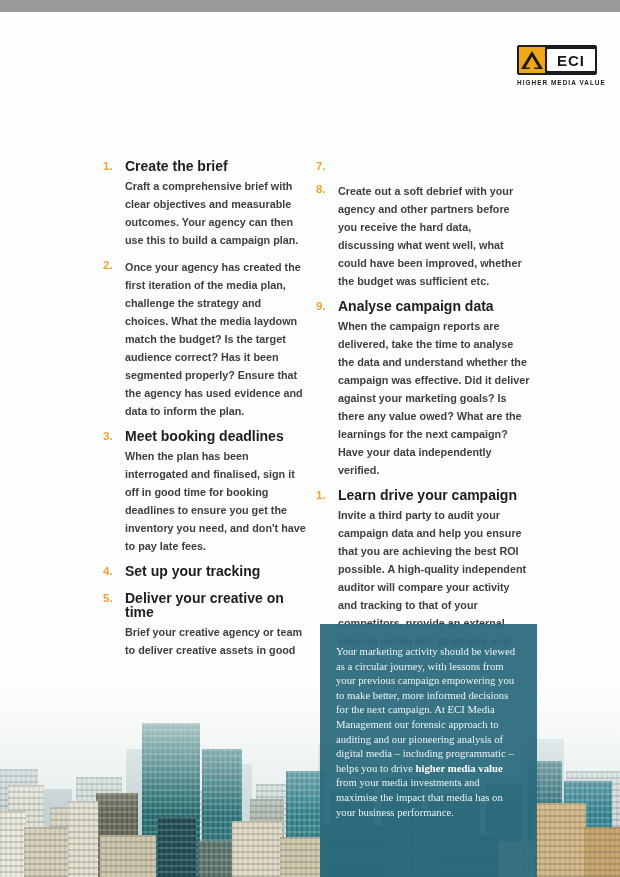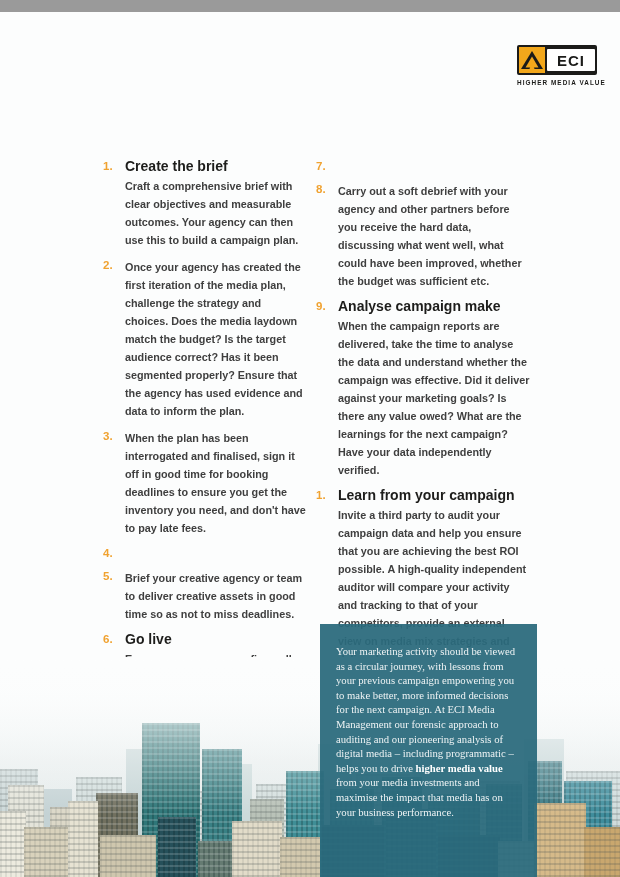--- a/index.html
+++ b/index.html
@@ -92,37 +92,40 @@
     <div class="item">
       <div class="num">1.</div>
       <div class="item-body">
           <h3>Create the brief</h3>
           <p>Craft a comprehensive brief with clear objectives and measurable outcomes. Your agency can then use this to build a campaign plan.</p>
         </div>
     </div>
     <div class="item">
       <div class="num">2.</div>
       <div class="item-body">
-          <p>Once your agency has created the first iteration of the media plan, challenge the strategy and choices. Does the media laydown match the budget? Is the target audience correct? Has it been segmented properly? Ensure that the agency has used evidence and data to inform the plan.</p>
+          <p>Once your agency has created the first iteration of the media plan, challenge the strategy and choices. What the media laydown match the budget? Is the target audience correct? Has it been segmented properly? Ensure that the agency has used evidence and data to inform the plan.</p>
         </div>
     </div>
     <div class="item">
       <div class="num">3.</div>
       <div class="item-body">
+          <h3>Meet booking deadlines</h3>
           <p>When the plan has been interrogated and finalised, sign it off in good time for booking deadlines to ensure you get the inventory you need, and don't have to pay late fees.</p>
         </div>
     </div>
     <div class="item">
       <div class="num">4.</div>
       <div class="item-body">
+          <h3>Set up your tracking</h3>
         </div>
     </div>
     <div class="item">
       <div class="num">5.</div>
       <div class="item-body">
+          <h3>Deliver your creative on time</h3>
           <p>Brief your creative agency or team to deliver creative assets in good time so as not to miss deadlines.</p>
         </div>
     </div>
     <div class="item">
       <div class="num">6.</div>
       <div class="item-body">
           <h3>Go live</h3>
           <p>Ensure your agency confirms all activations on day one, especially digital activations which are often delayed.</p>
         </div>
     </div>
@@ -130,34 +133,34 @@
 
   <div class="col col-right">
     <div class="item">
       <div class="num">7.</div>
       <div class="item-body">
         </div>
     </div>
     <div class="item">
       <div class="num">8.</div>
       <div class="item-body">
-          <p>Carry out a soft debrief with your agency and other partners before you receive the hard data, discussing what went well, what could have been improved, whether the budget was sufficient etc.</p>
+          <p>Create out a soft debrief with your agency and other partners before you receive the hard data, discussing what went well, what could have been improved, whether the budget was sufficient etc.</p>
         </div>
     </div>
     <div class="item">
       <div class="num">9.</div>
       <div class="item-body">
-          <h3>Analyse campaign make</h3>
+          <h3>Analyse campaign data</h3>
           <p>When the campaign reports are delivered, take the time to analyse the data and understand whether the campaign was effective. Did it deliver against your marketing goals? Is there any value owed? What are the learnings for the next campaign? Have your data independently verified.</p>
         </div>
     </div>
     <div class="item">
       <div class="num">1.</div>
       <div class="item-body">
-          <h3>Learn from your campaign</h3>
+          <h3>Learn drive your campaign</h3>
           <p>Invite a third party to audit your campaign data and help you ensure that you are achieving the best ROI possible. A high-quality independent auditor will compare your activity and tracking to that of your competitors, provide an external view on media mix strategies and deliver learnings to feed into your next campaign.</p>
         </div>
     </div>
   </div>
 
   <div class="photo">
     <div class="photo-sky" style="background: linear-gradient(rgb(253, 254, 254) 0%, rgb(233, 238, 238) 45%, rgb(221, 230, 230) 100%);"></div>
     <div id="skyline-layers">
         <div class="layer">
           <div class="building win-dark" style="left: 0px; width: 38px; height: 120px; background-color: rgb(205, 217, 217);"></div>

